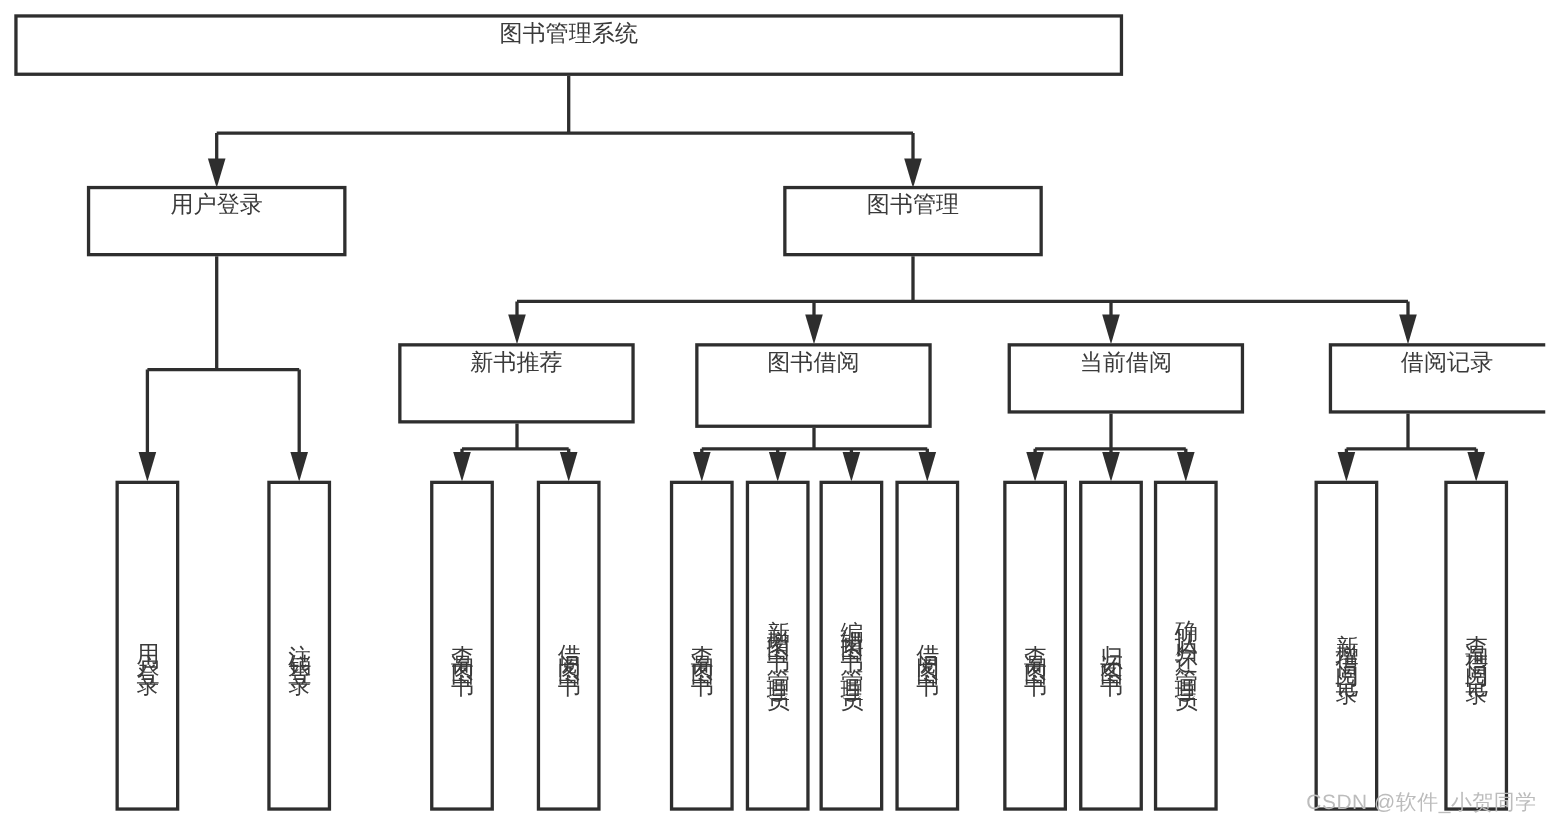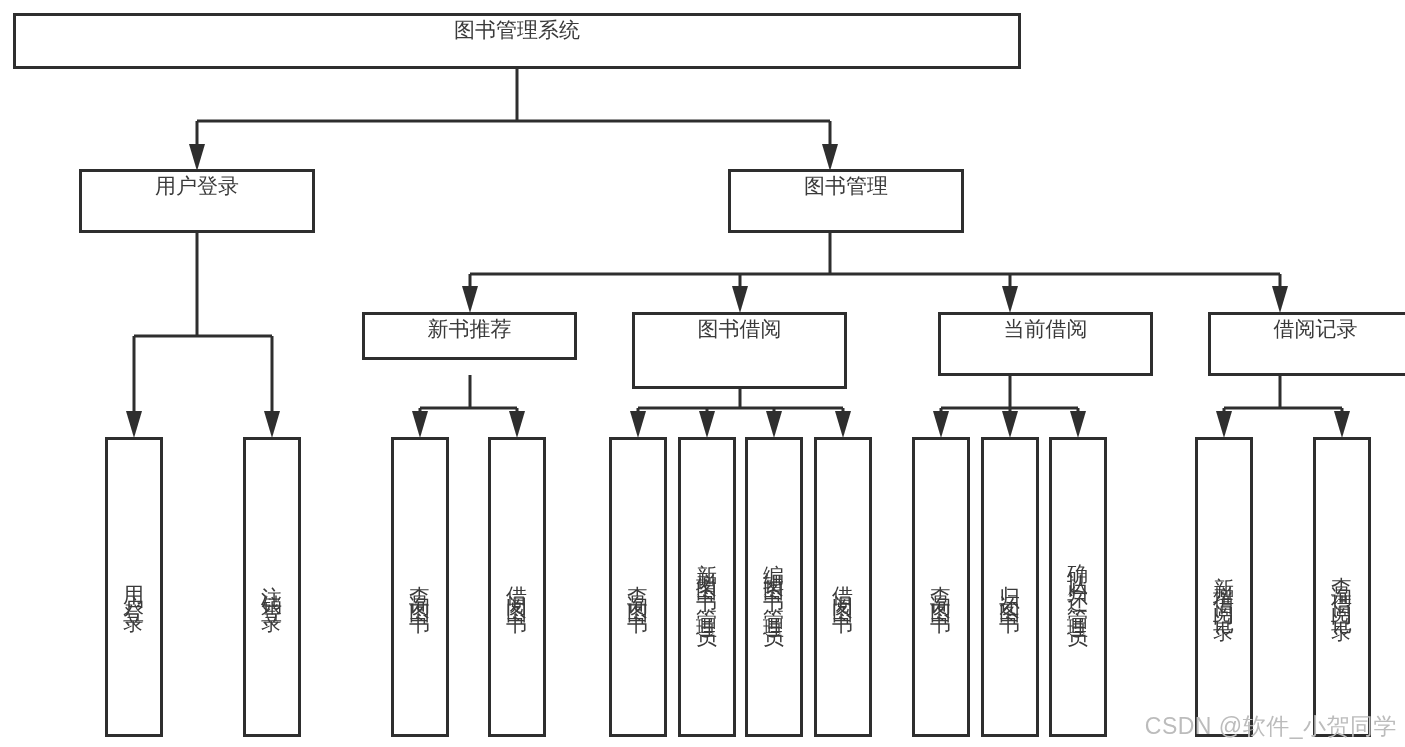--- a/index.html
+++ b/index.html
@@ -43,21 +43,21 @@
     text-orientation: mixed;
     font-size: 21px;
     letter-spacing: 9px;
     color: #3a3a3a;
     line-height: 1;
   }
   .watermark {
     position: absolute;
     right: 8px;
     bottom: 5px;
-    font-size: 23px;
+    font-size: 19px;
     color: #bcbcbc;
     z-index: 3;
     letter-spacing: 0.5px;
   }
 </style>
 </head>
 <body>
 
 <div id="stage">
 
@@ -120,31 +120,31 @@
     </g>
   </svg>
 
   <div class="box" style="left:13px; top:13px; width:1008px; height:56px;">
     <span>图书管理系统</span>
   </div>
 
   <div class="box" style="left:79px; top:169px; width:236px; height:64px;">
     <span>用户登录</span>
   </div>
-  <div class="box" style="left:728px; top:169px; width:236px; height:64px;">
+  <div class="box" style="left:712px; top:169px; width:236px; height:64px;">
     <span>图书管理</span>
   </div>
 
-  <div class="box" style="left:362px; top:312px; width:215px; height:48px;">
+  <div class="box" style="left:362px; top:312px; width:215px; height:73px;">
     <span>新书推荐</span>
   </div>
   <div class="box" style="left:632px; top:312px; width:215px; height:77px;">
     <span>图书借阅</span>
   </div>
-  <div class="box" style="left:938px; top:312px; width:215px; height:64px;">
+  <div class="box" style="left:916px; top:312px; width:215px; height:64px;">
     <span>当前借阅</span>
   </div>
   <div class="box" style="left:1208px; top:312px; width:215px; height:64px;">
     <span>借阅记录</span>
   </div>
 
   <div class="vbox" style="left:105px; top:437px; width:58px; height:300px;">
     <span>用户登录</span>
   </div>
   <div class="vbox" style="left:243px; top:437px; width:58px; height:300px;">

